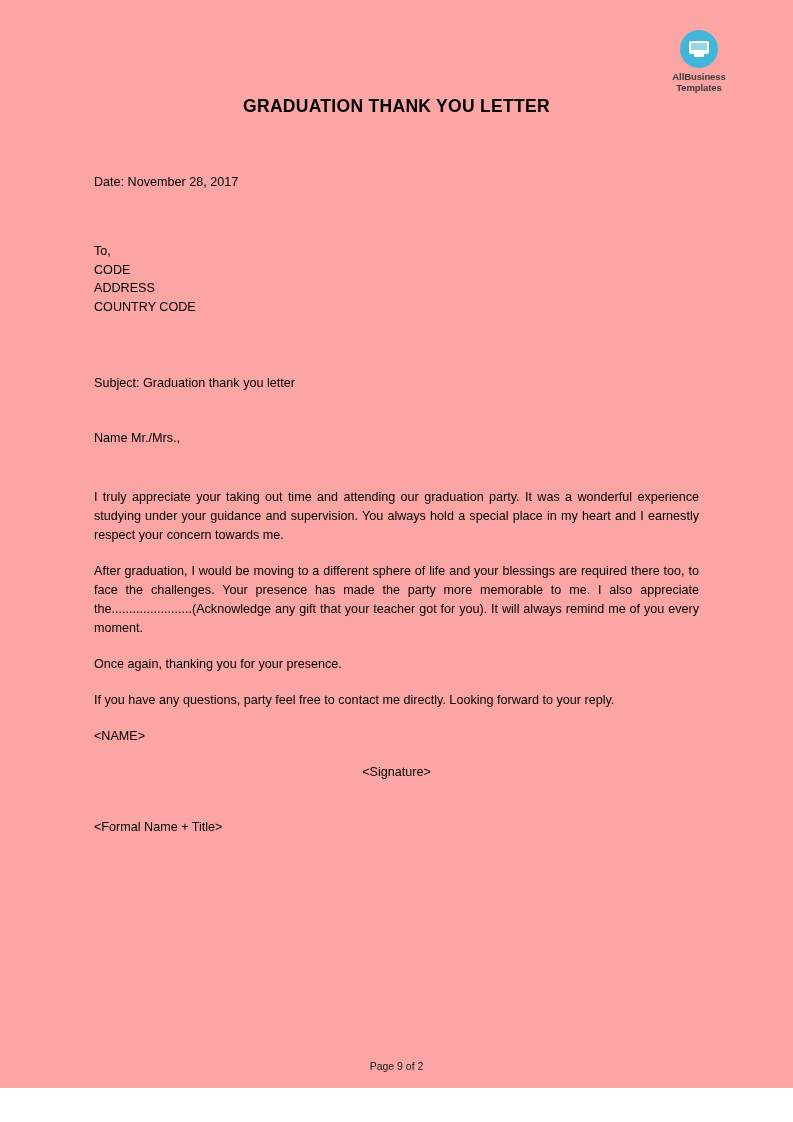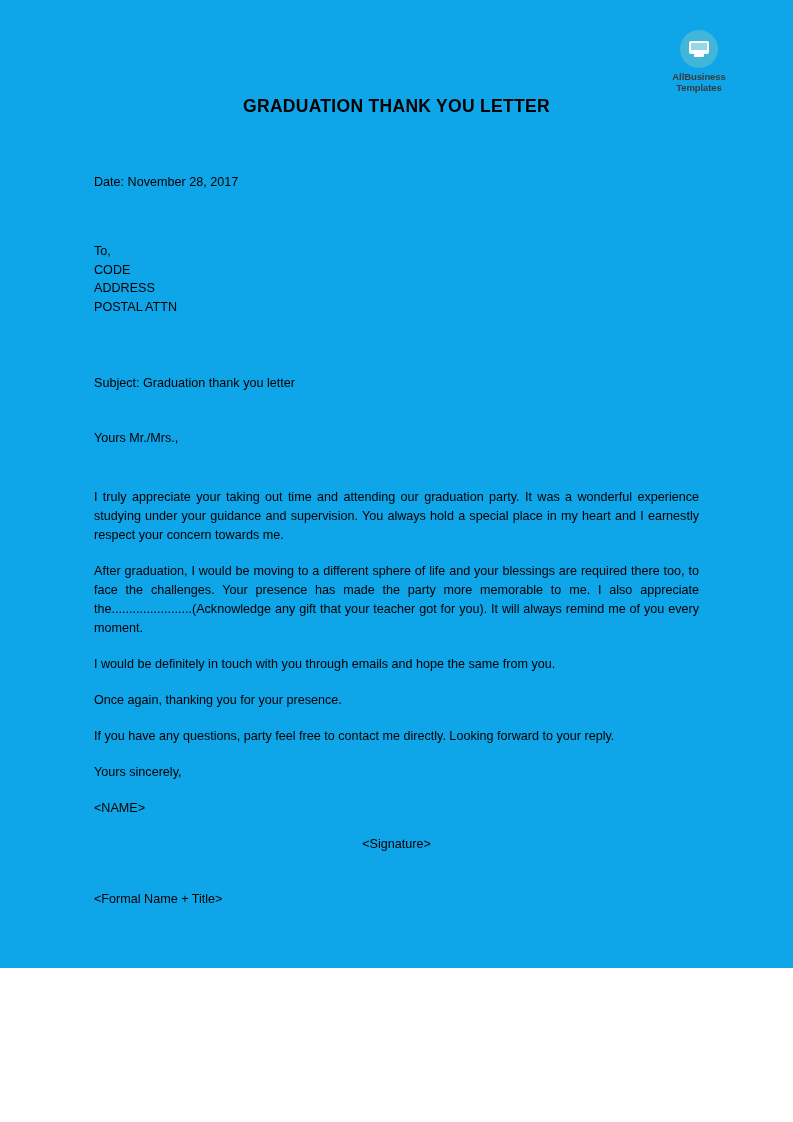--- a/index.html
+++ b/index.html
@@ -7,22 +7,22 @@
     padding: 0;
     background: #ffffff;
   }
   body {
     font-family: "Liberation Sans", sans-serif;
     color: #000000;
   }
   .page {
     position: relative;
     width: 793px;
-    height: 968px;
-    background: #0ea5e9;
+    height: 1088px;
+    background: #fca5a5;
     overflow: hidden;
   }
 
   
   .logo-block {
     position: absolute;
     top: 30px;
     right: 48px;
     width: 92px;
     text-align: center;
@@ -150,37 +150,35 @@
   <div class="doc-title">GRADUATION THANK YOU  LETTER</div>
 
   <div class="content">
 
     <div class="date-line">Date: November 28, 2017</div>
 
     <div class="addr-block">
       <div>To,</div>
       <div>CODE</div>
       <div>ADDRESS</div>
-      <div>POSTAL ATTN</div>
+      <div>COUNTRY CODE</div>
     </div>
 
     <div class="subject-line">
       <span class="lbl">Subject:</span>
       <span>Graduation thank you letter</span>
     </div>
 
-    <div class="salutation">Yours Mr./Mrs.,</div>
+    <div class="salutation">Name Mr./Mrs.,</div>
 
     <p class="para">I truly appreciate your taking out time and attending our graduation party. It was a wonderful experience studying under your guidance and supervision. You always hold a special place in my heart and I earnestly respect your concern towards me.</p>
     <p class="para">After graduation, I would be moving to a different sphere of life and your blessings are required there too, to face the challenges. Your presence has made the party more memorable to me. I also appreciate the.......................(Acknowledge any gift that your teacher got for you). It will always remind me of you every moment.</p>
-    <p class="para">I would be definitely in touch with you through emails and hope the same from you.</p>
     <p class="para">Once again, thanking you for your presence.</p>
     <p class="para">If you have any questions, party feel free to contact me directly. Looking forward to your reply.</p>
 
-    <div class="sig-line">Yours sincerely,</div>
     <div class="sig-line">&lt;NAME&gt;</div>
     <div class="sig-gap">&lt;Signature&gt;</div>
     <div class="sig-line">&lt;Formal Name + Title&gt;</div>
 
   </div>
 
   <div class="footer">Page 9 of 2</div>
 
 </div>
 

